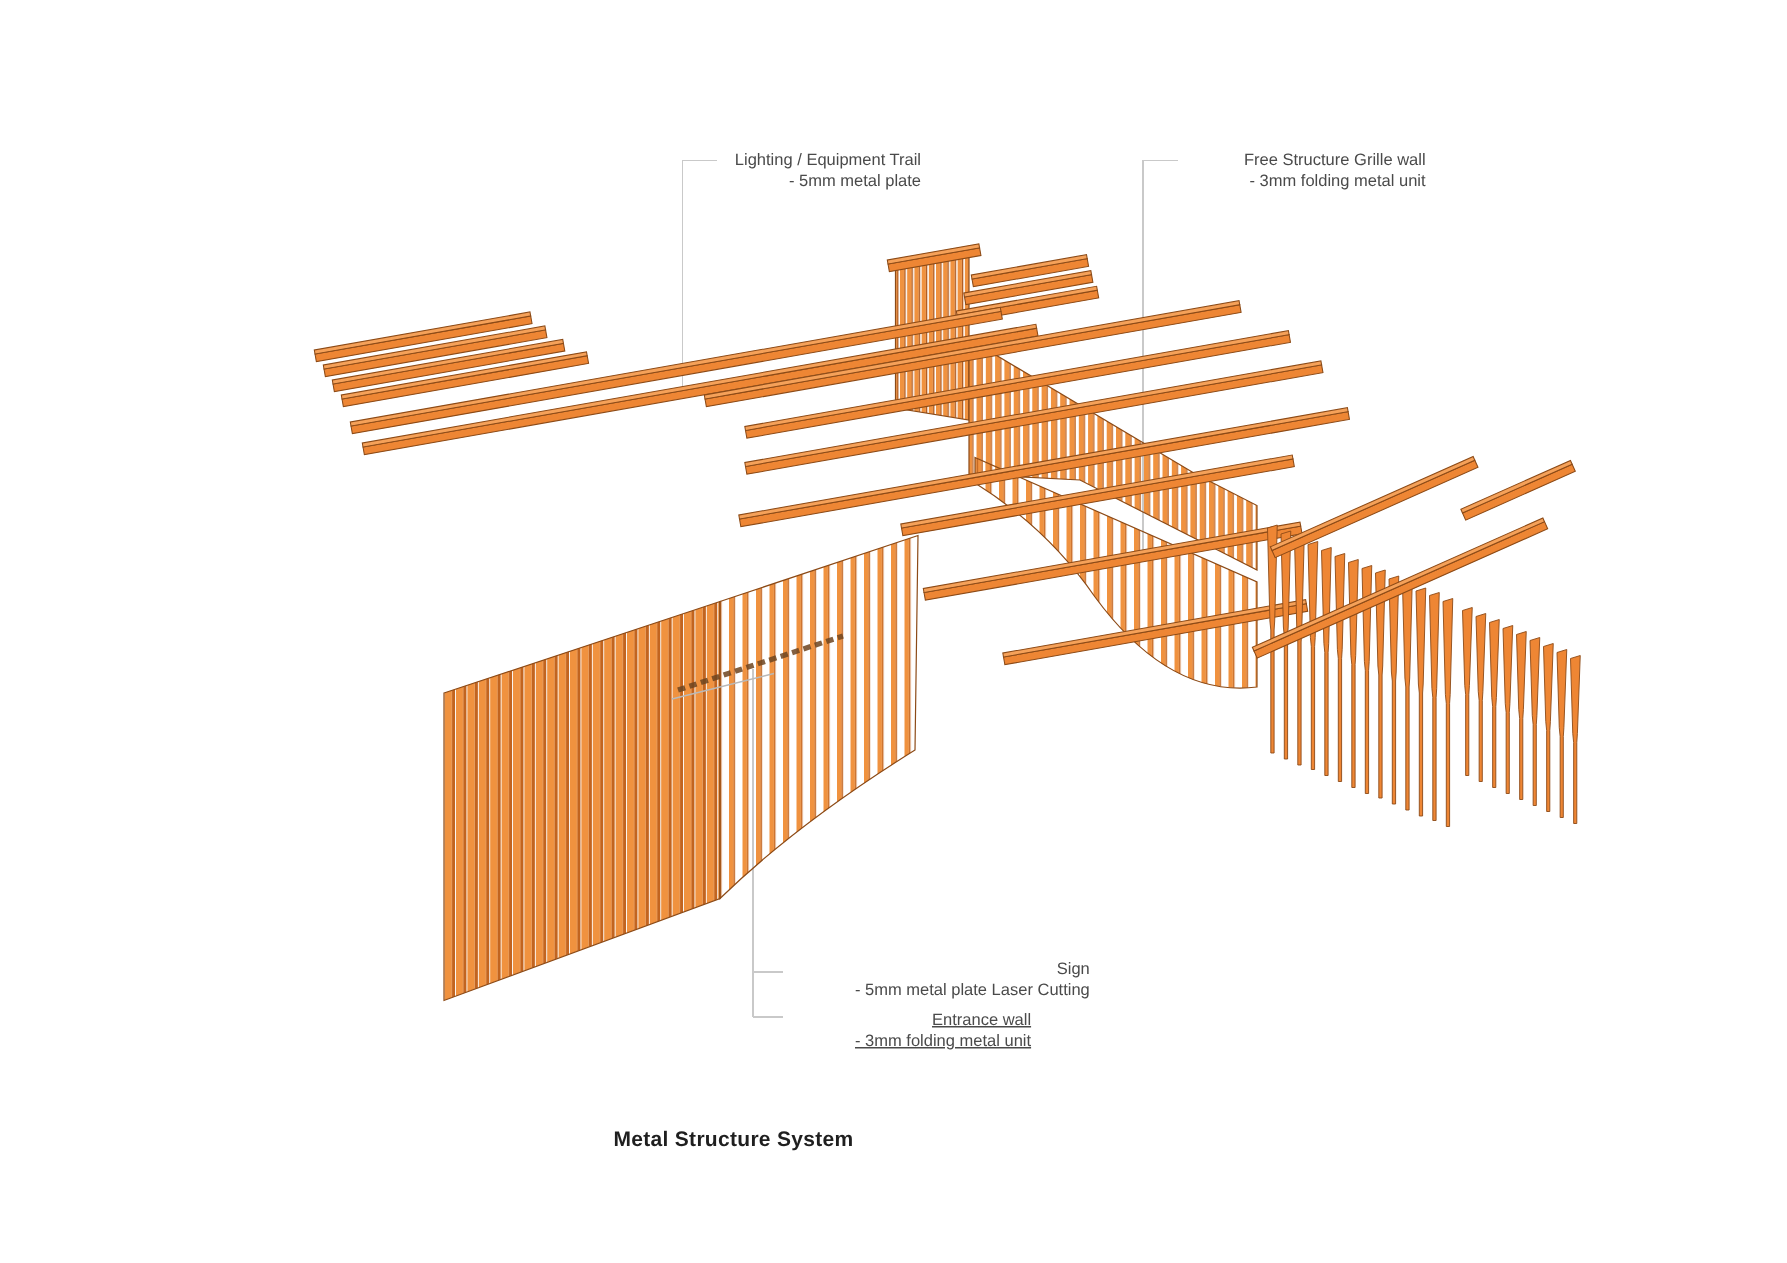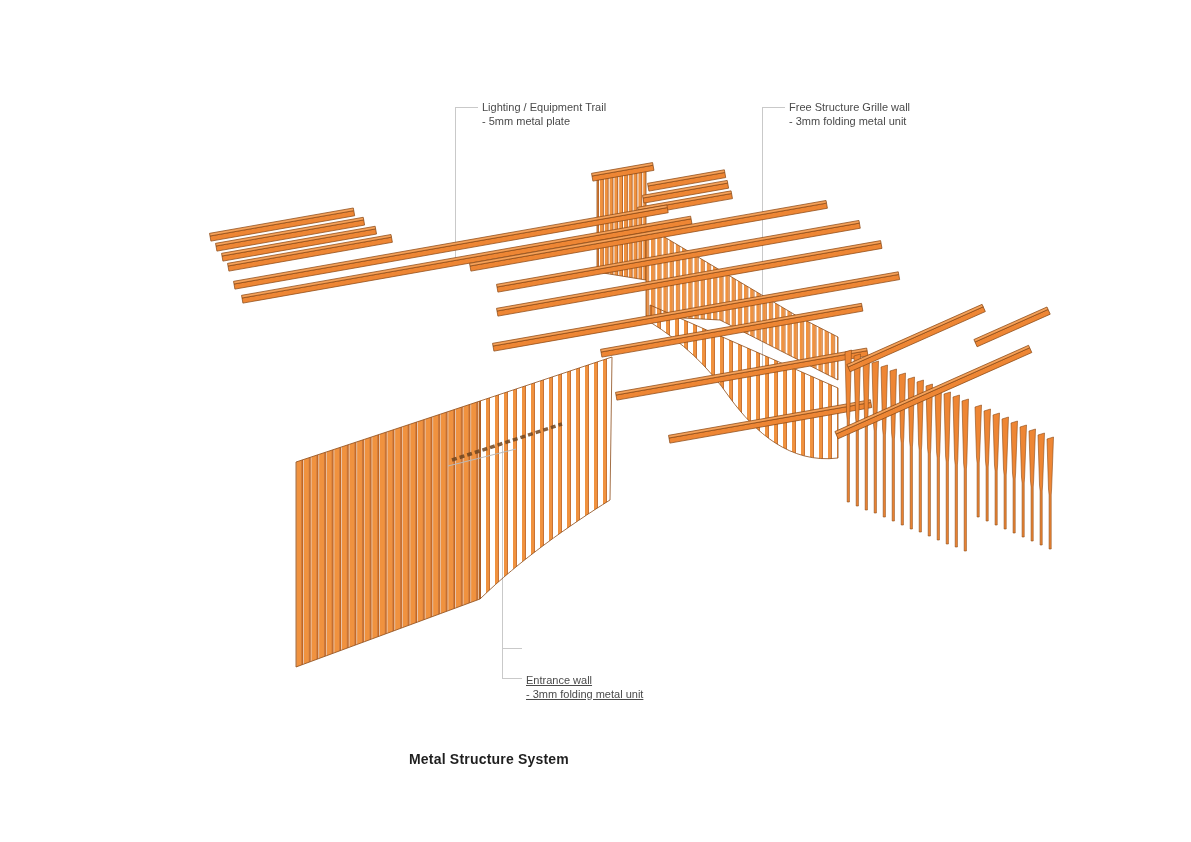--- a/index.html
+++ b/index.html
@@ -1,21 +1,21 @@
 <!DOCTYPE html>
 <html><head>
 <meta charset="utf-8">
 <style>
   html,body{margin:0;padding:0;background:#ffffff;}
   #page{position:relative;width:1191px;height:842px;background:#ffffff;overflow:hidden;
         font-family:"Liberation Sans", sans-serif;}
   #diagram-svg{position:absolute;left:0;top:0;}
   .ann{position:absolute;font-size:11px;line-height:14px;color:#4a4a4a;white-space:nowrap;}
-  .ann .t{display:block;}
-  .ann .s{display:block;}
+  .ann .t{display:block;text-align:right;}
+  .ann .s{display:block;margin-left:44px;}
   #drawing-title{position:absolute;left:0;top:751px;width:978px;text-align:center;
                  font-size:14px;font-weight:bold;color:#1f1f1f;letter-spacing:.2px;}
   
   .bs{fill:#EE8634;stroke:#8C4A16;stroke-width:.7;}
   .bt{fill:#F5A159;stroke:#8C4A16;stroke-width:.7;}
   .finpoly{stroke:#8C4A16;stroke-width:.8;}
   .lead{stroke:#c9c9c9;stroke-width:1;fill:none;shape-rendering:crispEdges;}
   .pf{fill:#EE8634;stroke:#8C4A16;stroke-width:.6;}
 </style>
 </head>
@@ -198,20 +198,24 @@
   <div class="ann" style="left:482px;top:100px;">
     <span class="t">Lighting / Equipment Trail</span>
     <span class="s">- 5mm metal plate</span>
   </div>
 
   <div class="ann" style="left:789px;top:100px;">
     <span class="t">Free Structure Grille wall</span>
     <span class="s">- 3mm folding metal unit</span>
   </div>
 
+  <div class="ann" style="left:526px;top:639px;">
+    <span class="t">Sign</span>
+    <span class="s">- 5mm metal plate Laser Cutting</span>
+  </div>
 
   <div class="ann" style="left:526px;top:673px;text-decoration:underline;">
     <span class="t">Entrance wall</span>
     <span class="s">- 3mm folding metal unit</span>
   </div>
 
   <div id="drawing-title">Metal Structure System</div>
 </div>
 
 </body></html>

